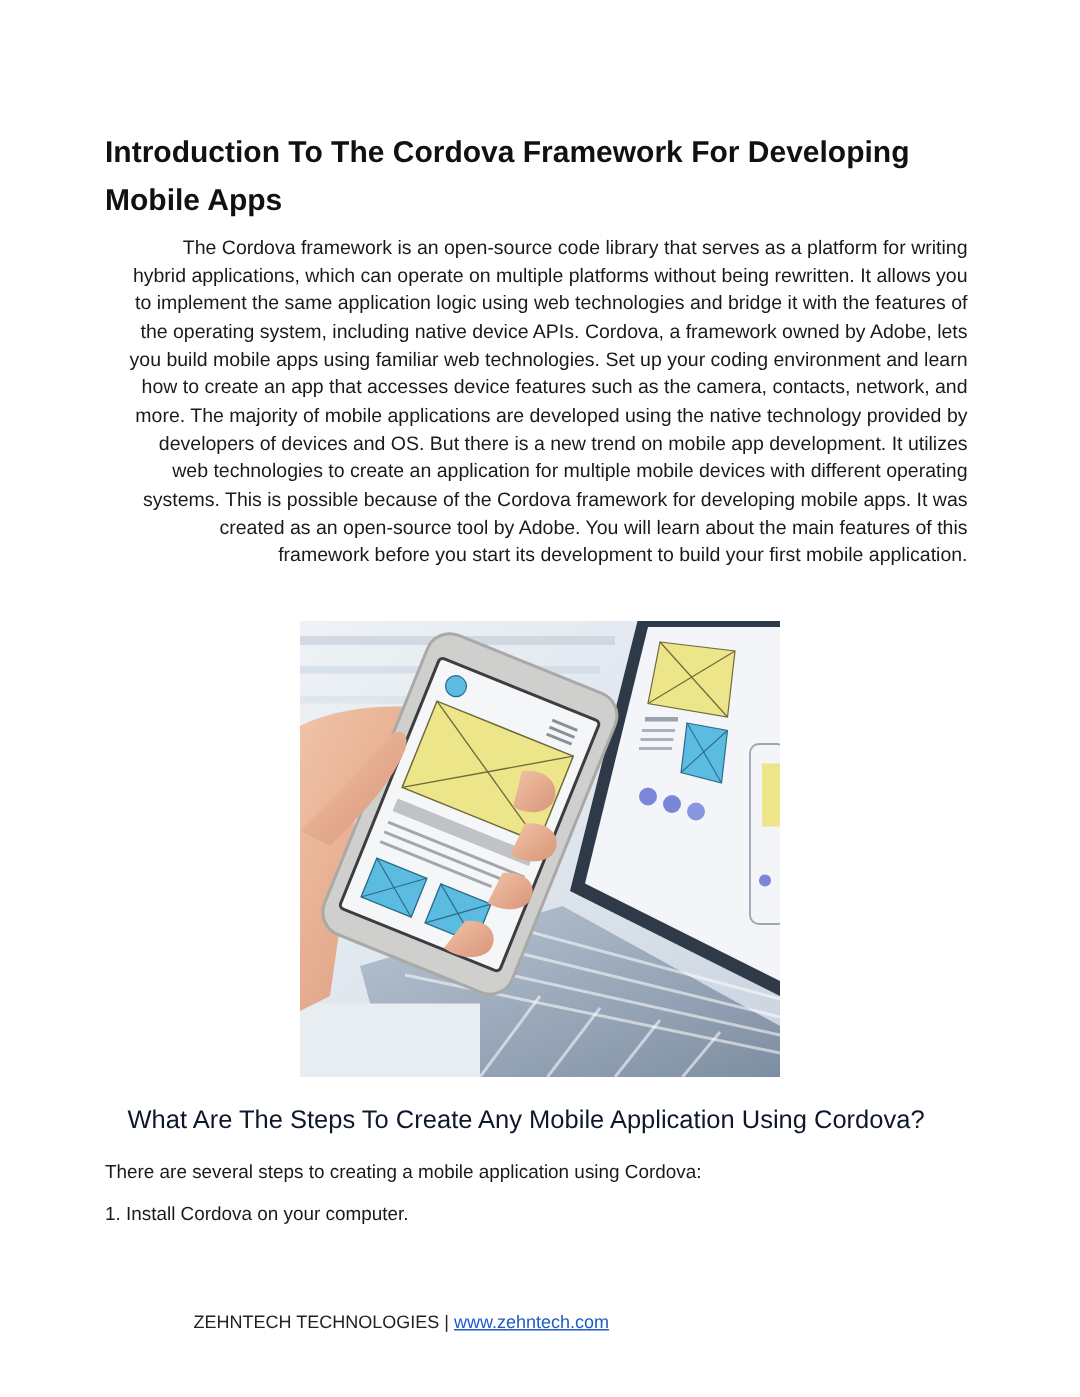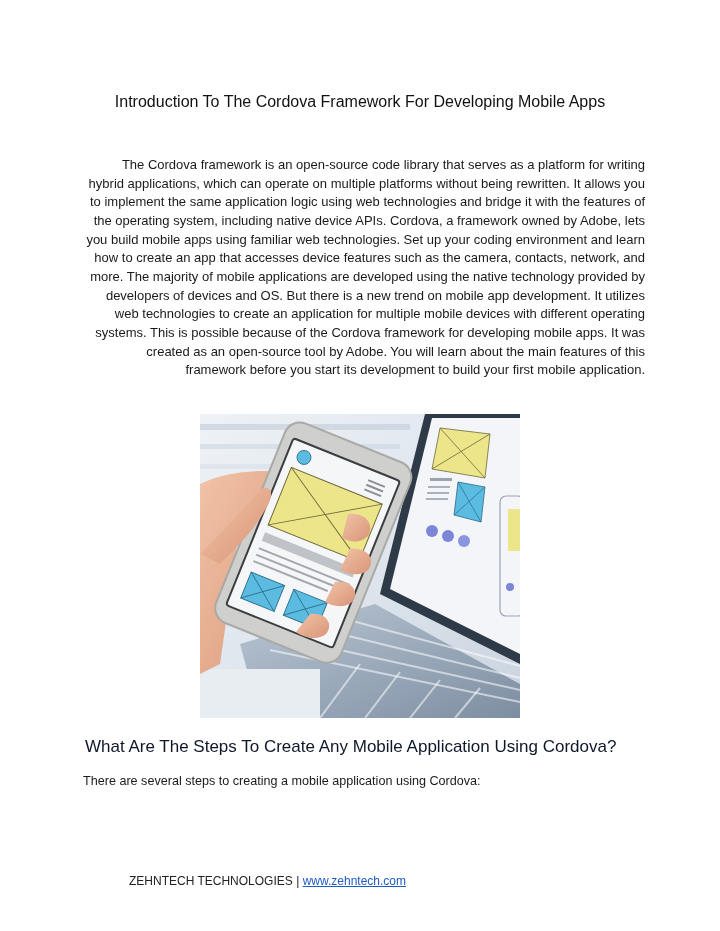--- a/index.html
+++ b/index.html
@@ -1,27 +1,27 @@
 <!DOCTYPE html>
 <html><head>
 <meta charset="utf-8">
 <style>
   html, body { margin: 0; padding: 0; background: #ffffff; }
   body { width: 720px; height: 931px; position: relative; overflow: hidden;
          font-family: "Liberation Sans", "DejaVu Sans", sans-serif; color: #111; }
   .page { position: absolute; left: 0; top: 0; width: 720px; height: 931px; }
-  .title { position: absolute; left: 70px; top: 86px; width: 580px; text-align: center;
-           font-weight: normal; font-size: 16px; line-height: 32px; color: #111; }
+  .title { position: absolute; left: 70px; top: 86px; width: 580px; text-align: left;
+           font-weight: bold; font-size: 20px; line-height: 32px; color: #111; }
   .intro { position: absolute; left: 85px; top: 156px; width: 560px;
            font-size: 13px; line-height: 18.65px; color: #1a1a1a; margin: 0; text-align: right; }
   .hero { position: absolute; left: 200px; top: 414px; width: 320px; height: 304px; overflow: hidden; }
   .hero svg { display: block; }
   .h2 { position: absolute; left: 85px; top: 736px; font-weight: normal; font-size: 17px;
         line-height: 22px; color: #0f172a; white-space: nowrap; }
-  .p { position: absolute; left: 83px; font-size: 12.6px; line-height: 16px; color: #1a1a1a; white-space: nowrap; margin: 0; }
+  .p { position: absolute; left: 70px; font-size: 12.6px; line-height: 16px; color: #1a1a1a; white-space: nowrap; margin: 0; }
   .p1 { top: 773px; }
   .p2 { top: 801px; }
   .p3 { top: 829px; }
   .footer { position: absolute; left: 85px; top: 873px; font-size: 12px; line-height: 16px; color: #222; white-space: nowrap; margin-left: 44px; }
   .footer a { color: #1f5bc4; text-decoration: underline; }
 </style>
 </head>
 <body>
 
 <div class="page">
@@ -121,20 +121,21 @@
       <path d="M135,168 C152,166 160,178 152,188 C144,195 132,192 125,188 Z" fill="url(#skin)"></path>
       <path d="M110,200 C126,198 134,210 126,220 C118,227 104,224 96,218 Z" fill="url(#skin)"></path>
 
       <path d="M0,140 C20,120 40,100 58,78 C66,70 74,74 70,86 C60,110 40,130 20,150 Z" fill="url(#skin)"></path>
     </svg>
   </div>
 
   <div class="h2">What Are The Steps To Create Any Mobile Application Using Cordova?</div>
 
   <p class="p p1">There are several steps to creating a mobile application using Cordova:</p>
+  <p class="p p2">1. Install Cordova on your computer.</p>
 
   <div class="footer">
     <span>ZEHNTECH TECHNOLOGIES</span>
     <span>|</span>
     <a href="#">www.zehntech.com</a>
   </div>
 
 </div>
 
 </body></html>

